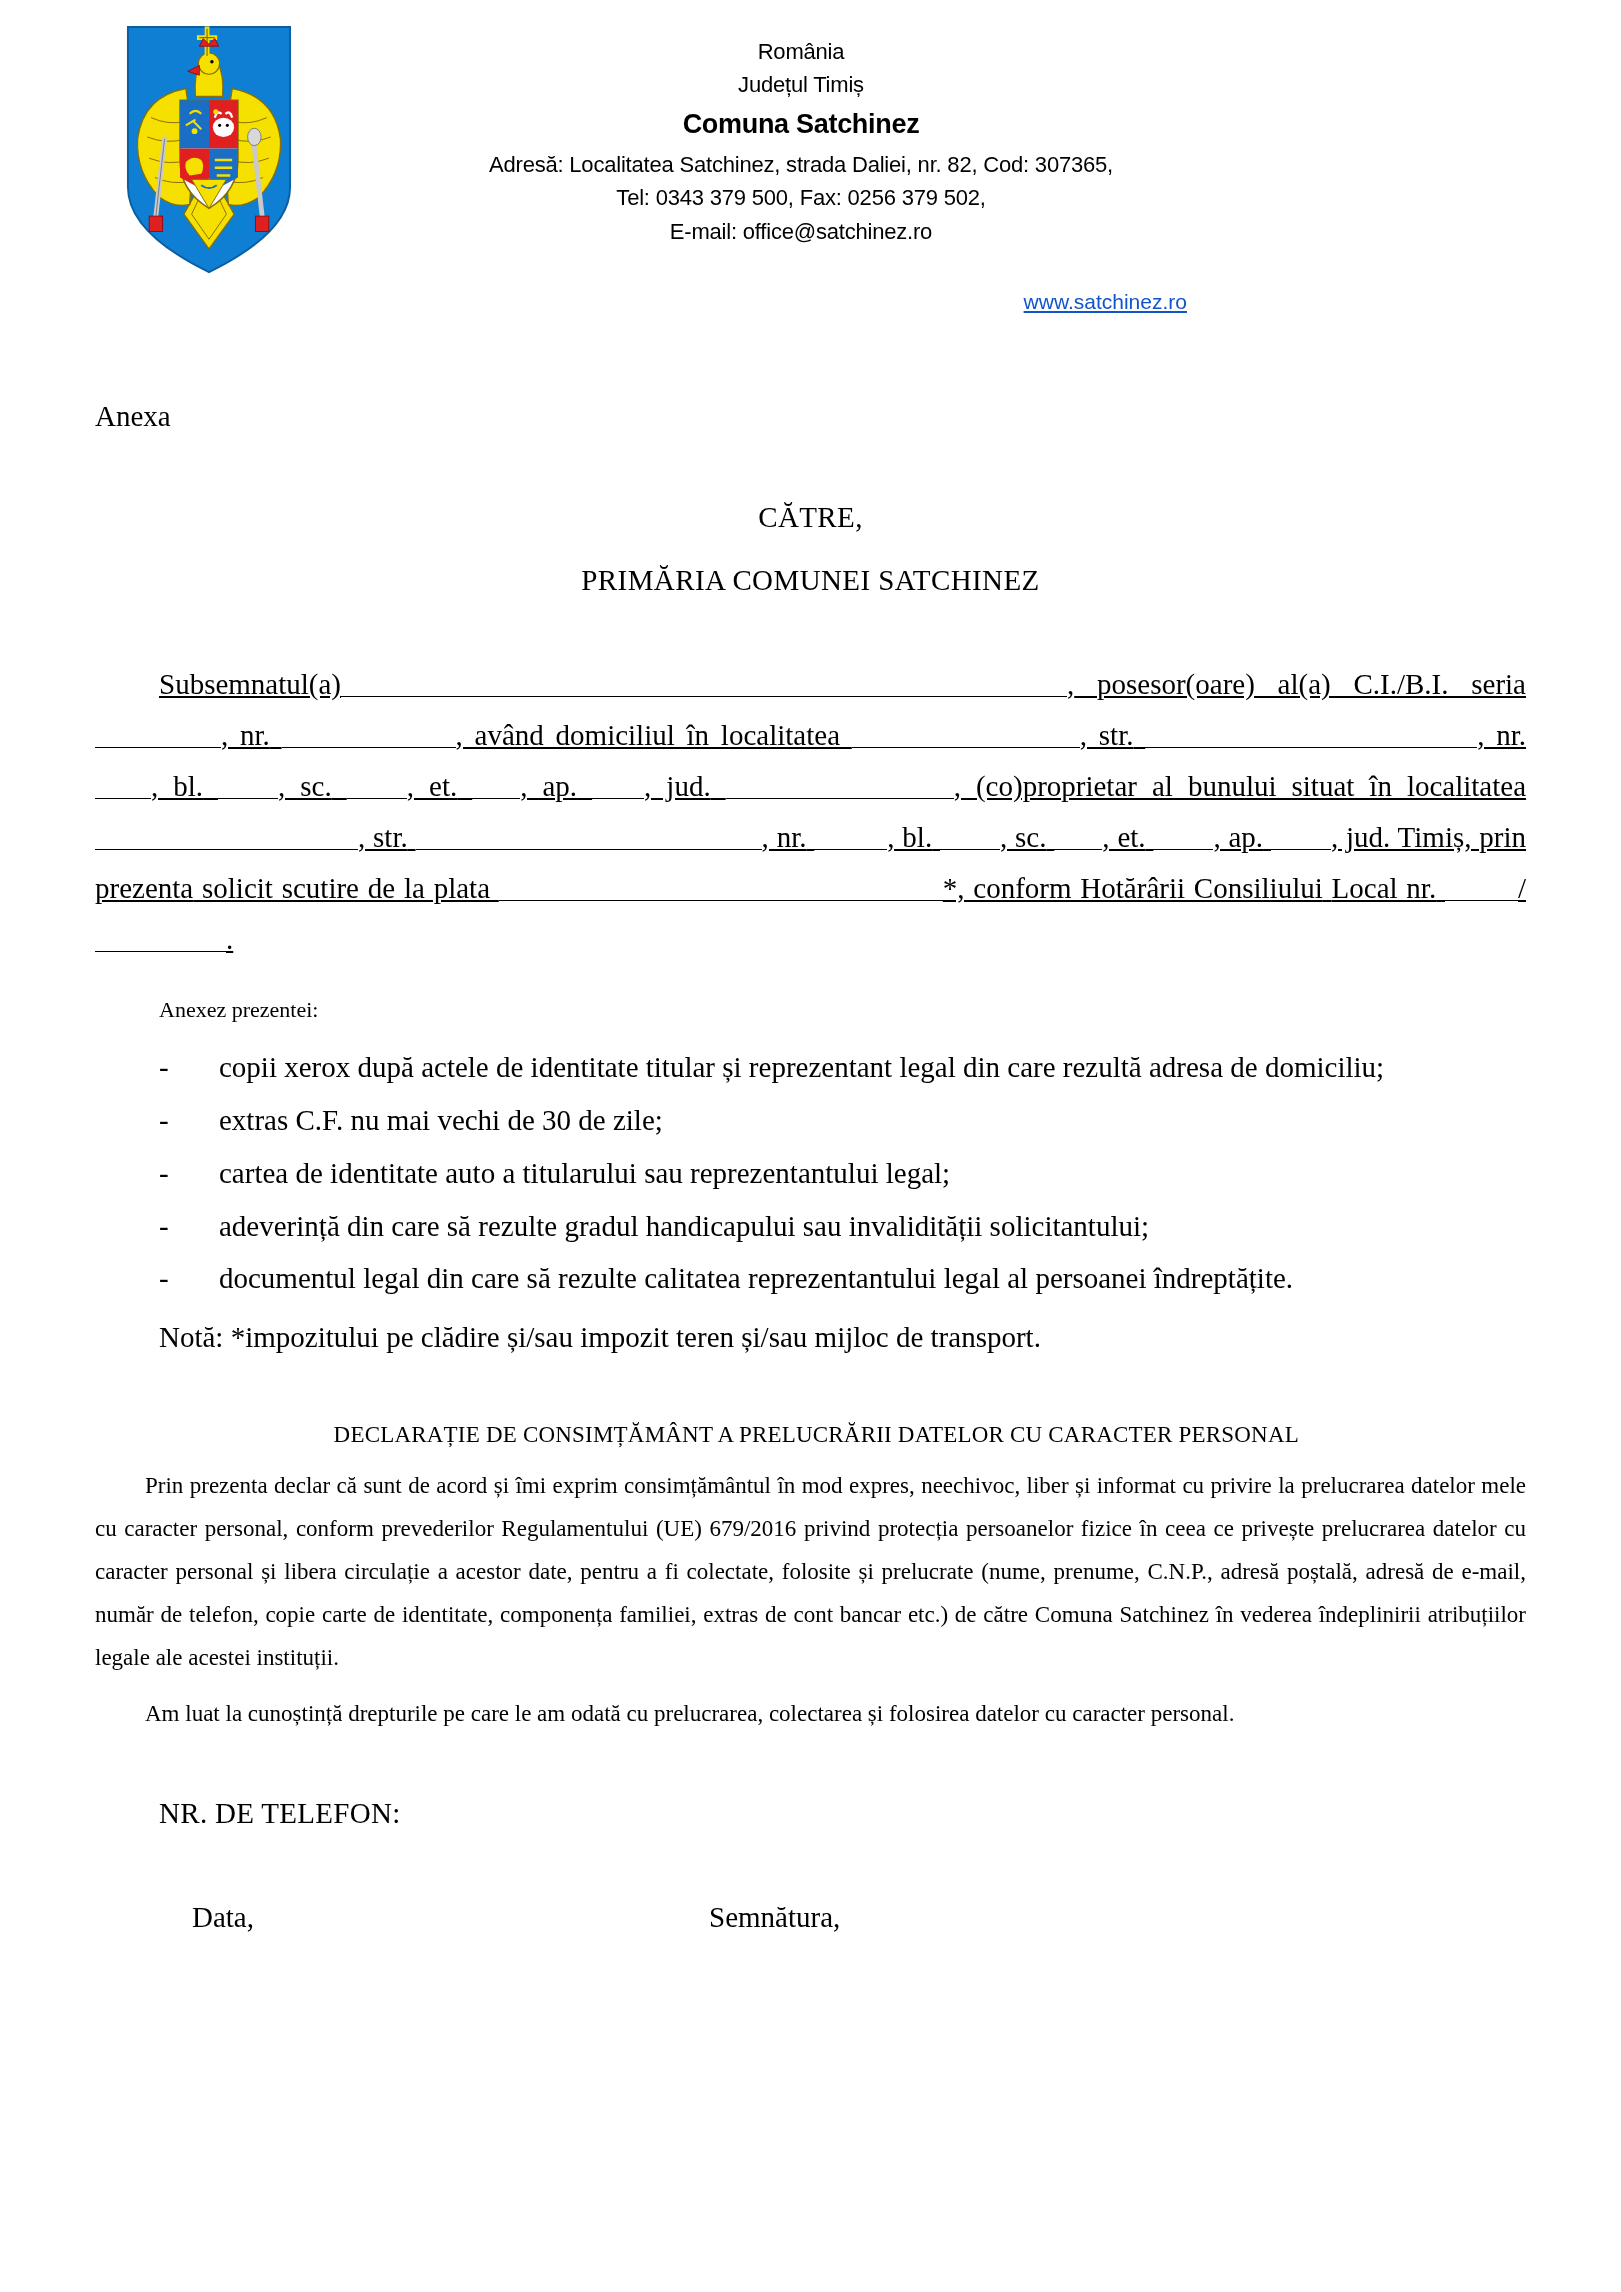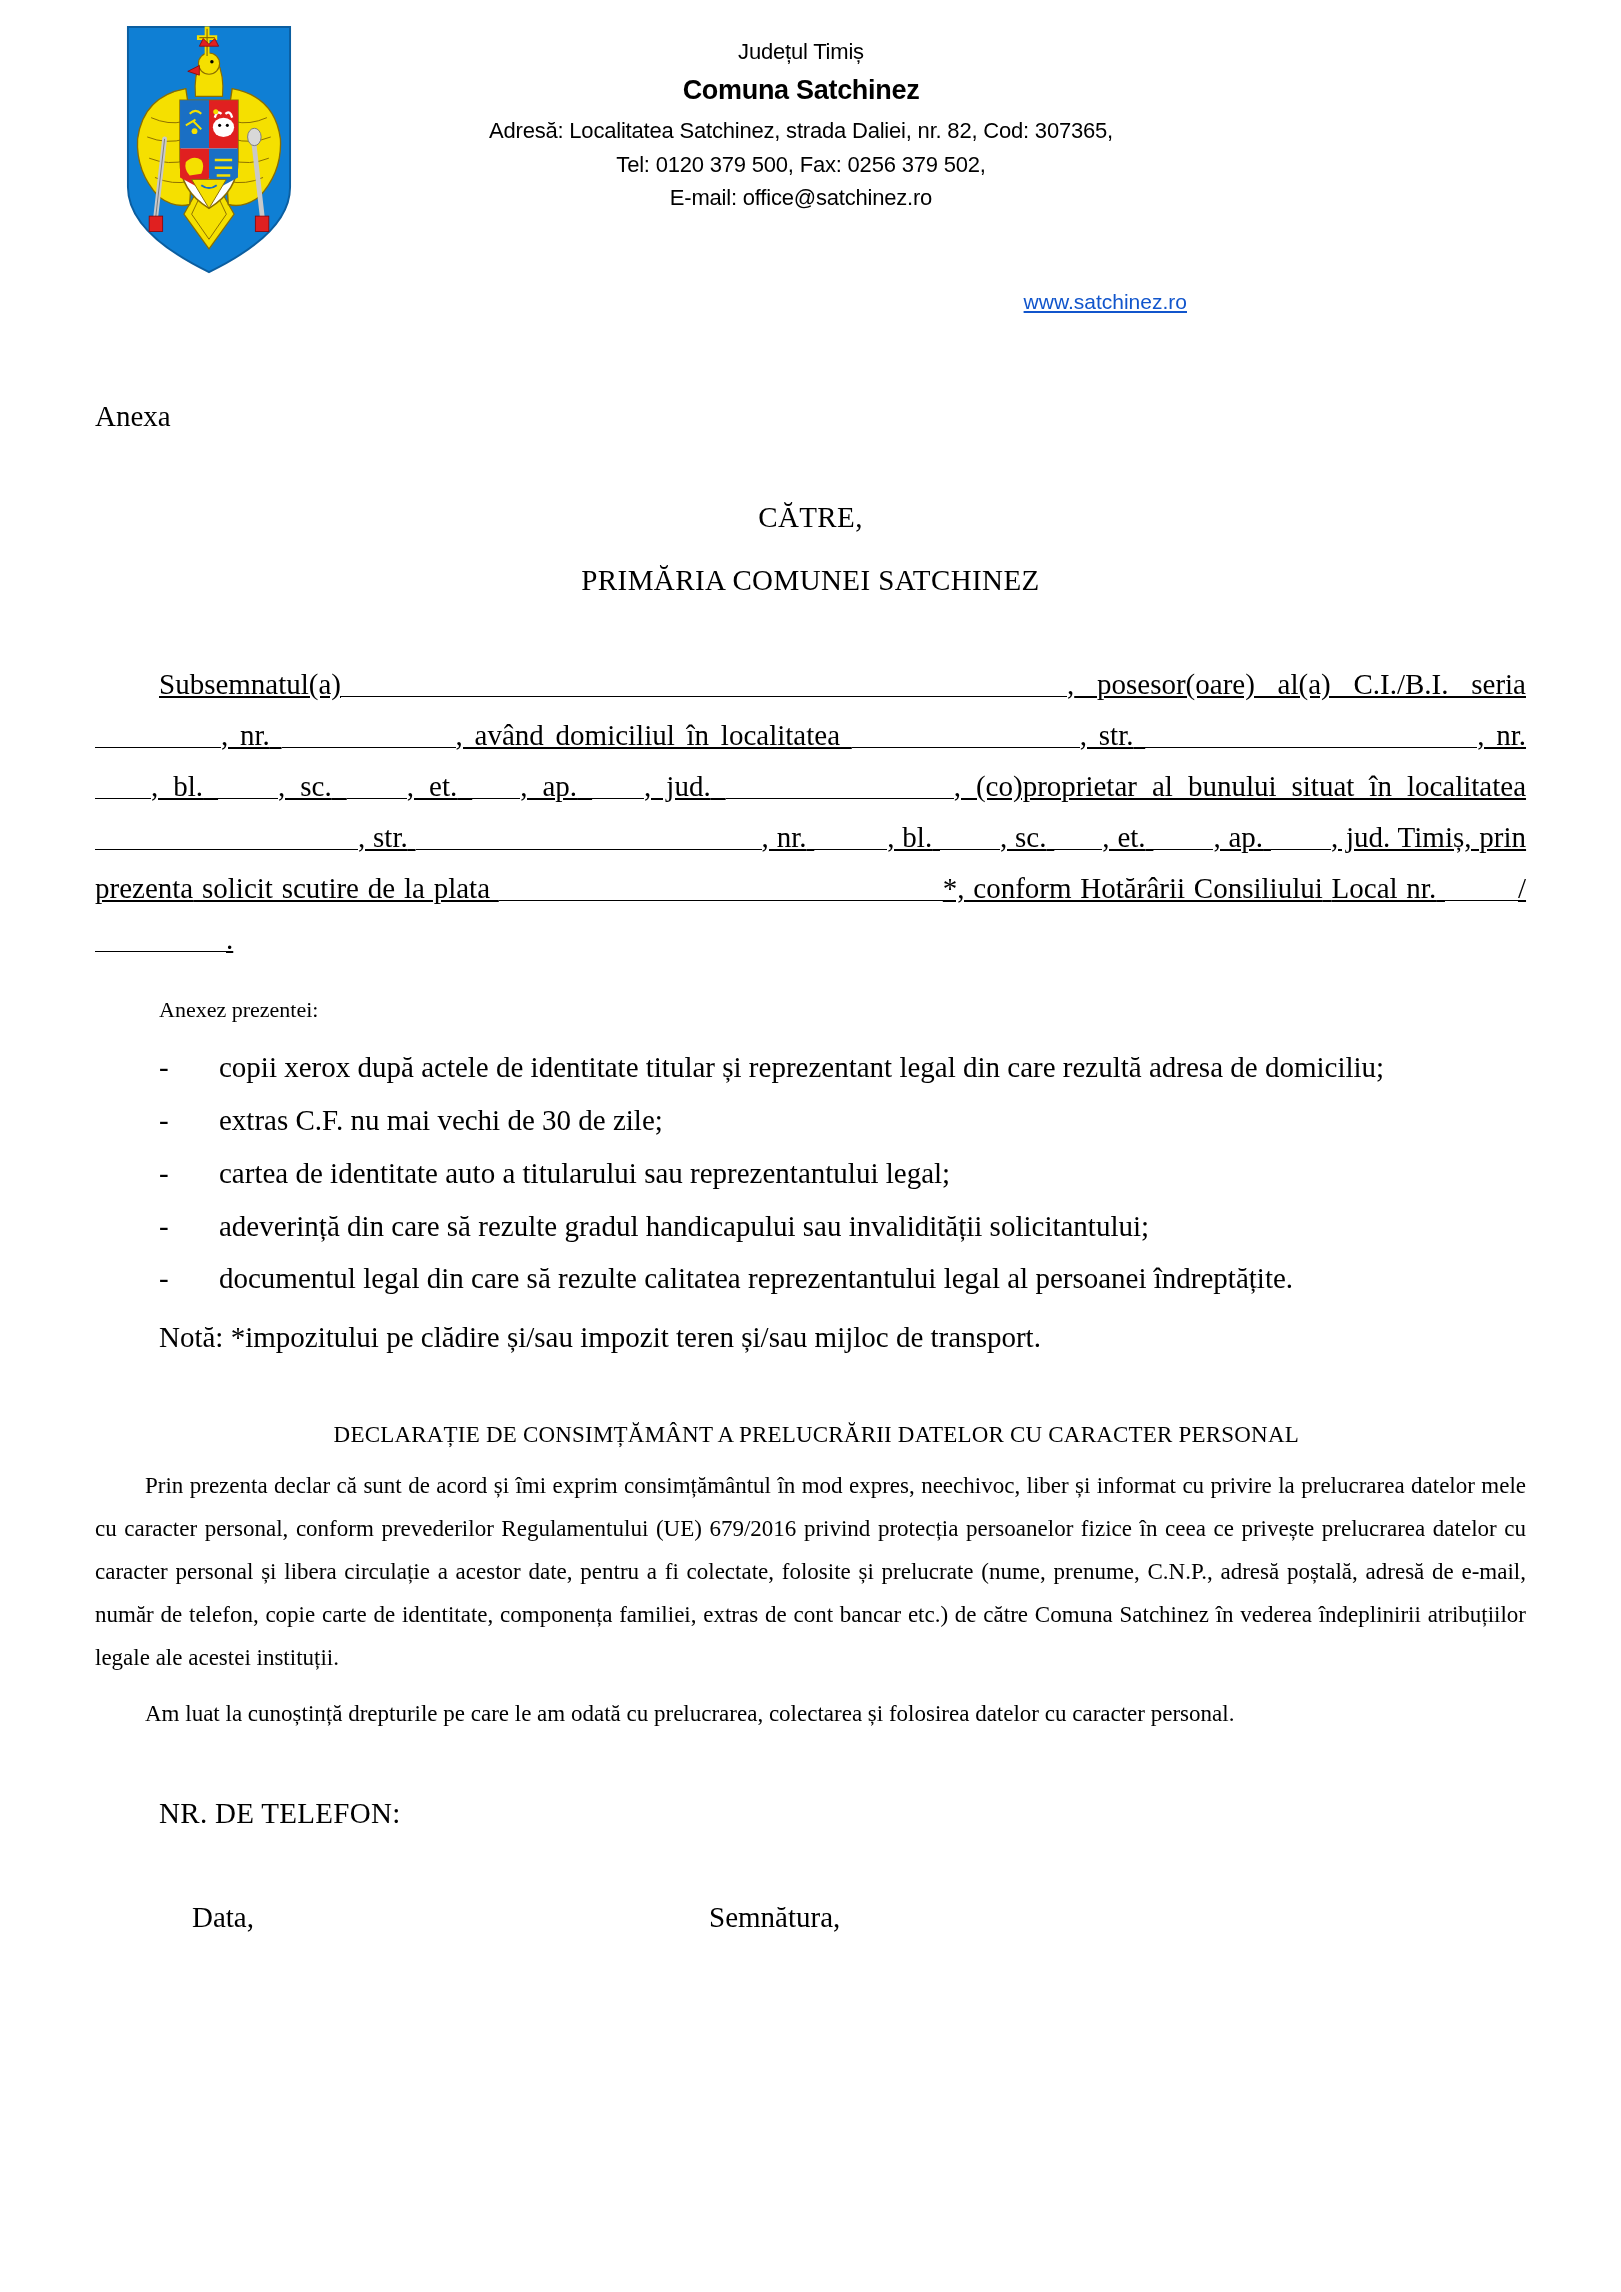--- a/index.html
+++ b/index.html
@@ -282,24 +282,25 @@
 
         <path d="M86 128 H116 V158 L94 170 Q86 166 86 158 Z" fill="#1a6fc4"></path>
         <path d="M92 140 H110 M92 148 H110 M94 156 H108" stroke="#f5e000" stroke-width="2.6"></path>
 
         <path d="M68 160 L86 190 L104 160 Z" fill="#f5e000" stroke="#8a6d00" stroke-width="1"></path>
         <path d="M78 166 Q86 172 94 166" stroke="#1a6fc4" stroke-width="2" fill="none"></path>
       </svg>
     </div>
 
     <div class="header-text">
+      <span class="hl">România</span>
       <span class="hl">Județul Timiș</span>
       <span class="hl org">Comuna Satchinez</span>
       <span class="hl">Adresă: Localitatea Satchinez, strada Daliei, nr. 82, Cod: 307365,</span>
-      <span class="hl">Tel: 0120 379 500, Fax: 0256 379 502,</span>
+      <span class="hl">Tel: 0343 379 500, Fax: 0256 379 502,</span>
       <span class="hl">E-mail: office@satchinez.ro</span>
     </div>
 
     <a class="weblink" href="#">www.satchinez.ro</a>
   </div>
 
   <div class="content">
 
     <div class="anexa">Anexa</div>
 

